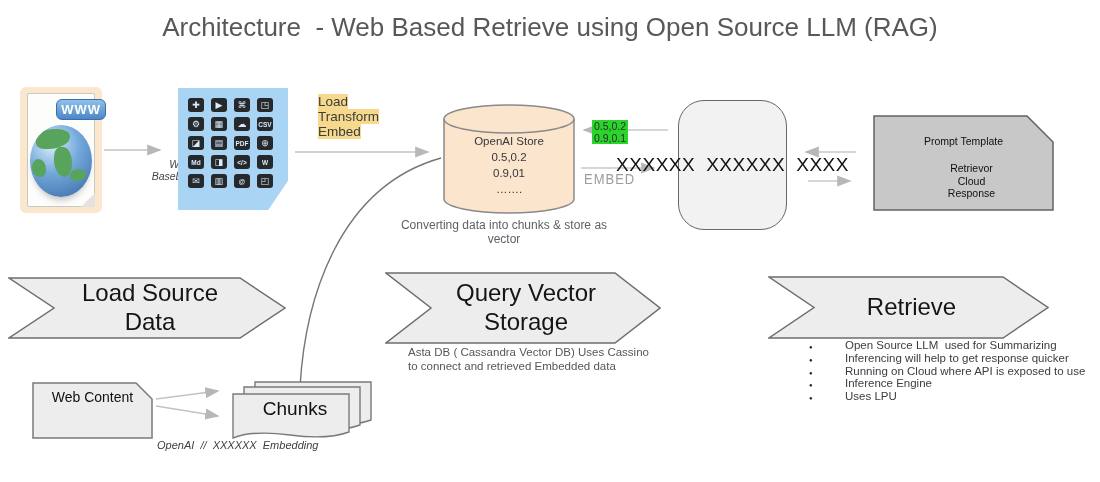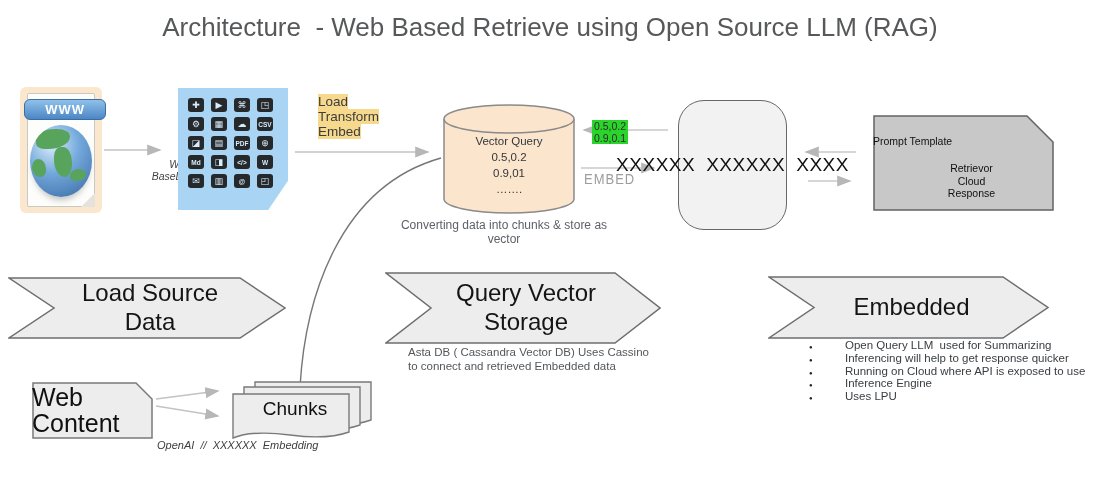--- a/index.html
+++ b/index.html
@@ -9,21 +9,21 @@
   }
   .abs{position:absolute;}
   
   #title{left:0;right:0;top:12px;text-align:center;font-size:26px;color:#57585a;white-space:pre;}
   
   #connectors{left:0;top:0;z-index:1;pointer-events:none;}
   
   #www-doc{left:20px;top:87px;width:82px;height:126px;background:#fbe7cd;border-radius:6px;z-index:2;}
   #www-doc .paper{position:absolute;left:7px;top:6px;right:7px;bottom:6px;background:#fdfdfb;border:1px solid #c9c9c4;border-radius:2px;}
   #www-doc .fold{position:absolute;right:7px;bottom:6px;width:0;height:0;border-left:14px solid transparent;border-bottom:14px solid #e4e2da;}
-  #www-badge{position:absolute;right:-4px;top:12px;background:linear-gradient(#8fc1e9,#4c86c6);color:#fff;font-weight:bold;font-size:13px;letter-spacing:1px;padding:2px 20px;border-radius:6px;border:1px solid #3a6ea5;}
+  #www-badge{position:absolute;right:-4px;top:12px;background:linear-gradient(#8fc1e9,#4c86c6);color:#fff;font-weight:bold;font-size:13px;letter-spacing:1px;padding:2px 4px;border-radius:6px;border:1px solid #3a6ea5;}
   #globe{position:absolute;left:10px;top:38px;width:62px;height:72px;border-radius:50%;
     background:radial-gradient(circle at 35% 28%,#d9ecf9,#74a9dc 42%,#3c6da7 95%);overflow:hidden;box-shadow:0 6px 6px -3px rgba(120,120,120,.45);}
   .land{position:absolute;background:#58a45c;}
   .l1{left:6px;top:4px;width:34px;height:20px;border-radius:60% 40% 70% 30%;}
   .l2{left:24px;top:22px;width:18px;height:30px;border-radius:40% 60% 50% 70%;}
   .l3{left:2px;top:34px;width:14px;height:18px;border-radius:50% 60% 40% 60%;}
   .l4{left:40px;top:44px;width:16px;height:12px;border-radius:60% 50% 60% 40%;}
   
   .script{font-family:Liberation Sans, sans-serif;font-style:italic;color:#454545;margin-left:37px;}
   #web-baseloader{left:103px;top:158px;width:80px;font-size:10.5px;text-align:center;z-index:2;}
@@ -44,41 +44,41 @@
   
   #green-vals{left:592px;top:120px;z-index:3;font-size:10.5px;line-height:12px;color:#2e2e2e;}
   #green-vals div{background:#2ad42a;padding:0 2px;width:fit-content;}
   #embed-label{left:584px;top:171px;font-size:13px;color:#9d9d9d;letter-spacing:1px;z-index:2;font-family:"Liberation Sans",sans-serif;transform:scaleY(1.15);}
   
   #x-box{left:678px;top:100px;width:107px;height:128px;background:#f2f2f2;border:1.5px solid #686868;border-radius:26px;
     display:flex;flex-direction:row;align-items:center;justify-content:center;gap:11px;z-index:2;}
   #x-box div{font-size:19px;letter-spacing:.5px;color:#101010;}
   
   #prompt-box{left:873px;top:115px;width:181px;height:96px;z-index:2;}
-  #prompt-title{position:absolute;left:0;top:20px;width:100%;font-size:10.5px;color:#101010;}
+  #prompt-title{position:absolute;left:0;top:20px;width:100%;text-align:center;font-size:10.5px;color:#101010;}
   #prompt-items{position:absolute;left:0;top:47px;width:100%;text-align:center;font-size:10.5px;line-height:12.5px;color:#101010;margin-left:8px;}
   
   .chev{z-index:2;}
   .chev-label{position:absolute;left:46px;right:40px;top:0;bottom:0;display:flex;align-items:center;justify-content:center;
     text-align:center;font-size:24px;color:#151515;line-height:1.2;}
   #chev-load{left:8px;top:277px;width:278px;height:62px;}
   #chev-query{left:385px;top:272px;width:276px;height:72px;}
   #chev-retrieve{left:768px;top:276px;width:281px;height:63px;}
   
   #asta-note{left:408px;top:346px;font-size:11.5px;line-height:13.5px;color:#54575b;z-index:2;}
   
   #groq{left:783px;top:335px;z-index:2;}
   #groq-head{font-size:19px;color:#767676;}
   #groq-head b{font-weight:normal;font-size:16px;color:#454545;margin-left:4px;}
   #groq ul{list-style:none;margin:4px 0 0;padding:0;}
   #groq li{position:relative;padding-left:62px;font-size:11.5px;line-height:12.8px;color:#393d41;white-space:pre;}
   #groq li::before{content:"●";position:absolute;left:26px;top:2px;font-size:6px;color:#222;}
   
   #web-content{left:32px;top:382px;width:121px;height:57px;z-index:2;}
-  #wc-label{position:absolute;left:0;top:2px;width:100%;font-size:25px;line-height:26px;color:#101010;}
+  #wc-label{position:absolute;left:0;top:2px;width:100%;text-align:center;font-size:14px;line-height:26px;color:#101010;}
   #chunks{left:232px;top:381px;width:142px;height:66px;z-index:2;}
   #chunks svg{position:absolute;left:0;top:0;}
   #chunks-label{position:absolute;left:4px;top:17px;width:118px;text-align:center;font-size:19px;color:#101010;}
   #embedding-note{left:120px;top:439px;font-size:11px;white-space:pre;z-index:2;color:#3d3d3d;}
 </style>
 </head>
 <body>
 
 <div id="canvas">
 
@@ -142,21 +142,21 @@
     <span>Transform</span>
     <span>Embed</span>
   </div>
 
   <div class="abs" id="vector-store">
     <svg width="132" height="113">
       <path d="M1,16 L1,96 A65,14 0 0 0 131,96 L131,16" fill="#fbe5cd" stroke="#8a8a8a" stroke-width="1.5"></path>
       <ellipse cx="66" cy="16" rx="65" ry="14" fill="#fbe5cd" stroke="#8a8a8a" stroke-width="1.5"></ellipse>
     </svg>
     <div id="vs-text">
-      <div>Vector Query</div>
+      <div>OpenAI Store</div>
       <div>0.5,0.2</div>
       <div>0.9,01</div>
       <div>…….</div>
     </div>
   </div>
   <div class="abs" id="vs-caption">Converting data into chunks &amp; store as vector</div>
 
   <div class="abs" id="green-vals">
     <div>0.5,0.2</div>
     <div>0.9,0.1</div>
@@ -190,31 +190,31 @@
   <div class="abs chev" id="chev-query">
     <svg width="276" height="72">
       <polygon points="1,1 230,1 275,36 230,71 1,71 46,36" fill="#ededed" stroke="#6e6e6e" stroke-width="1.5"></polygon>
     </svg>
     <div class="chev-label">Query Vector Storage</div>
   </div>
   <div class="abs chev" id="chev-retrieve">
     <svg width="281" height="63">
       <polygon points="1,1 235,1 280,31.5 235,62 1,62 46,31.5" fill="#ededed" stroke="#6e6e6e" stroke-width="1.5"></polygon>
     </svg>
-    <div class="chev-label">Embedded</div>
+    <div class="chev-label">Retrieve</div>
   </div>
 
   <div class="abs" id="asta-note">
     <div>Asta DB ( Cassandra Vector DB) Uses Cassino</div>
     <div>to connect and retrieved Embedded data</div>
   </div>
 
   <div class="abs" id="groq">
     <ul>
-      <li>Open Query LLM  used for Summarizing</li>
+      <li>Open Source LLM  used for Summarizing</li>
       <li>Inferencing will help to get response quicker</li>
       <li>Running on Cloud where API is exposed to use</li>
       <li>Inference Engine</li>
       <li>Uses LPU</li>
     </ul>
   </div>
 
   <div class="abs" id="web-content">
     <svg width="121" height="57">
       <path d="M1,1 L104,1 L120,17 L120,56 L1,56 Z" fill="#ededed" stroke="#7a7a7a" stroke-width="1.5"></path>

